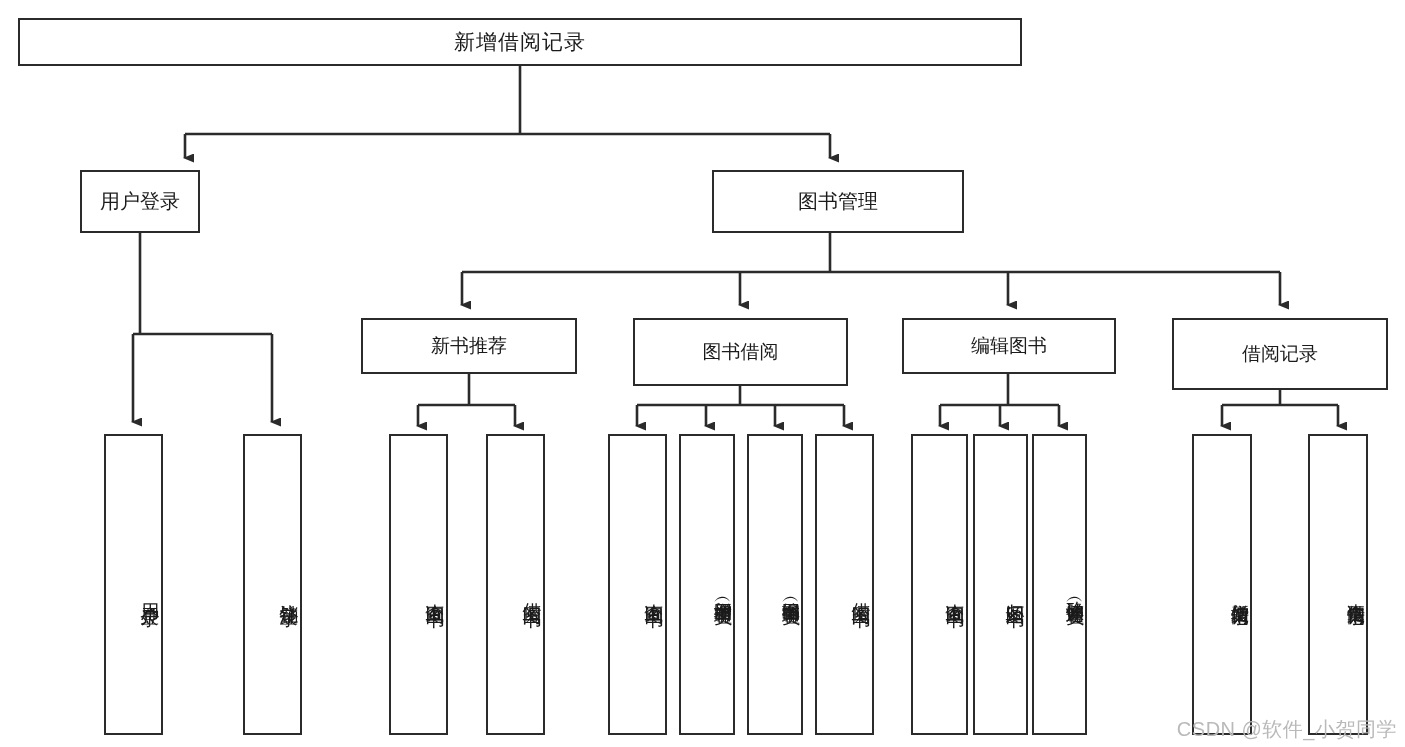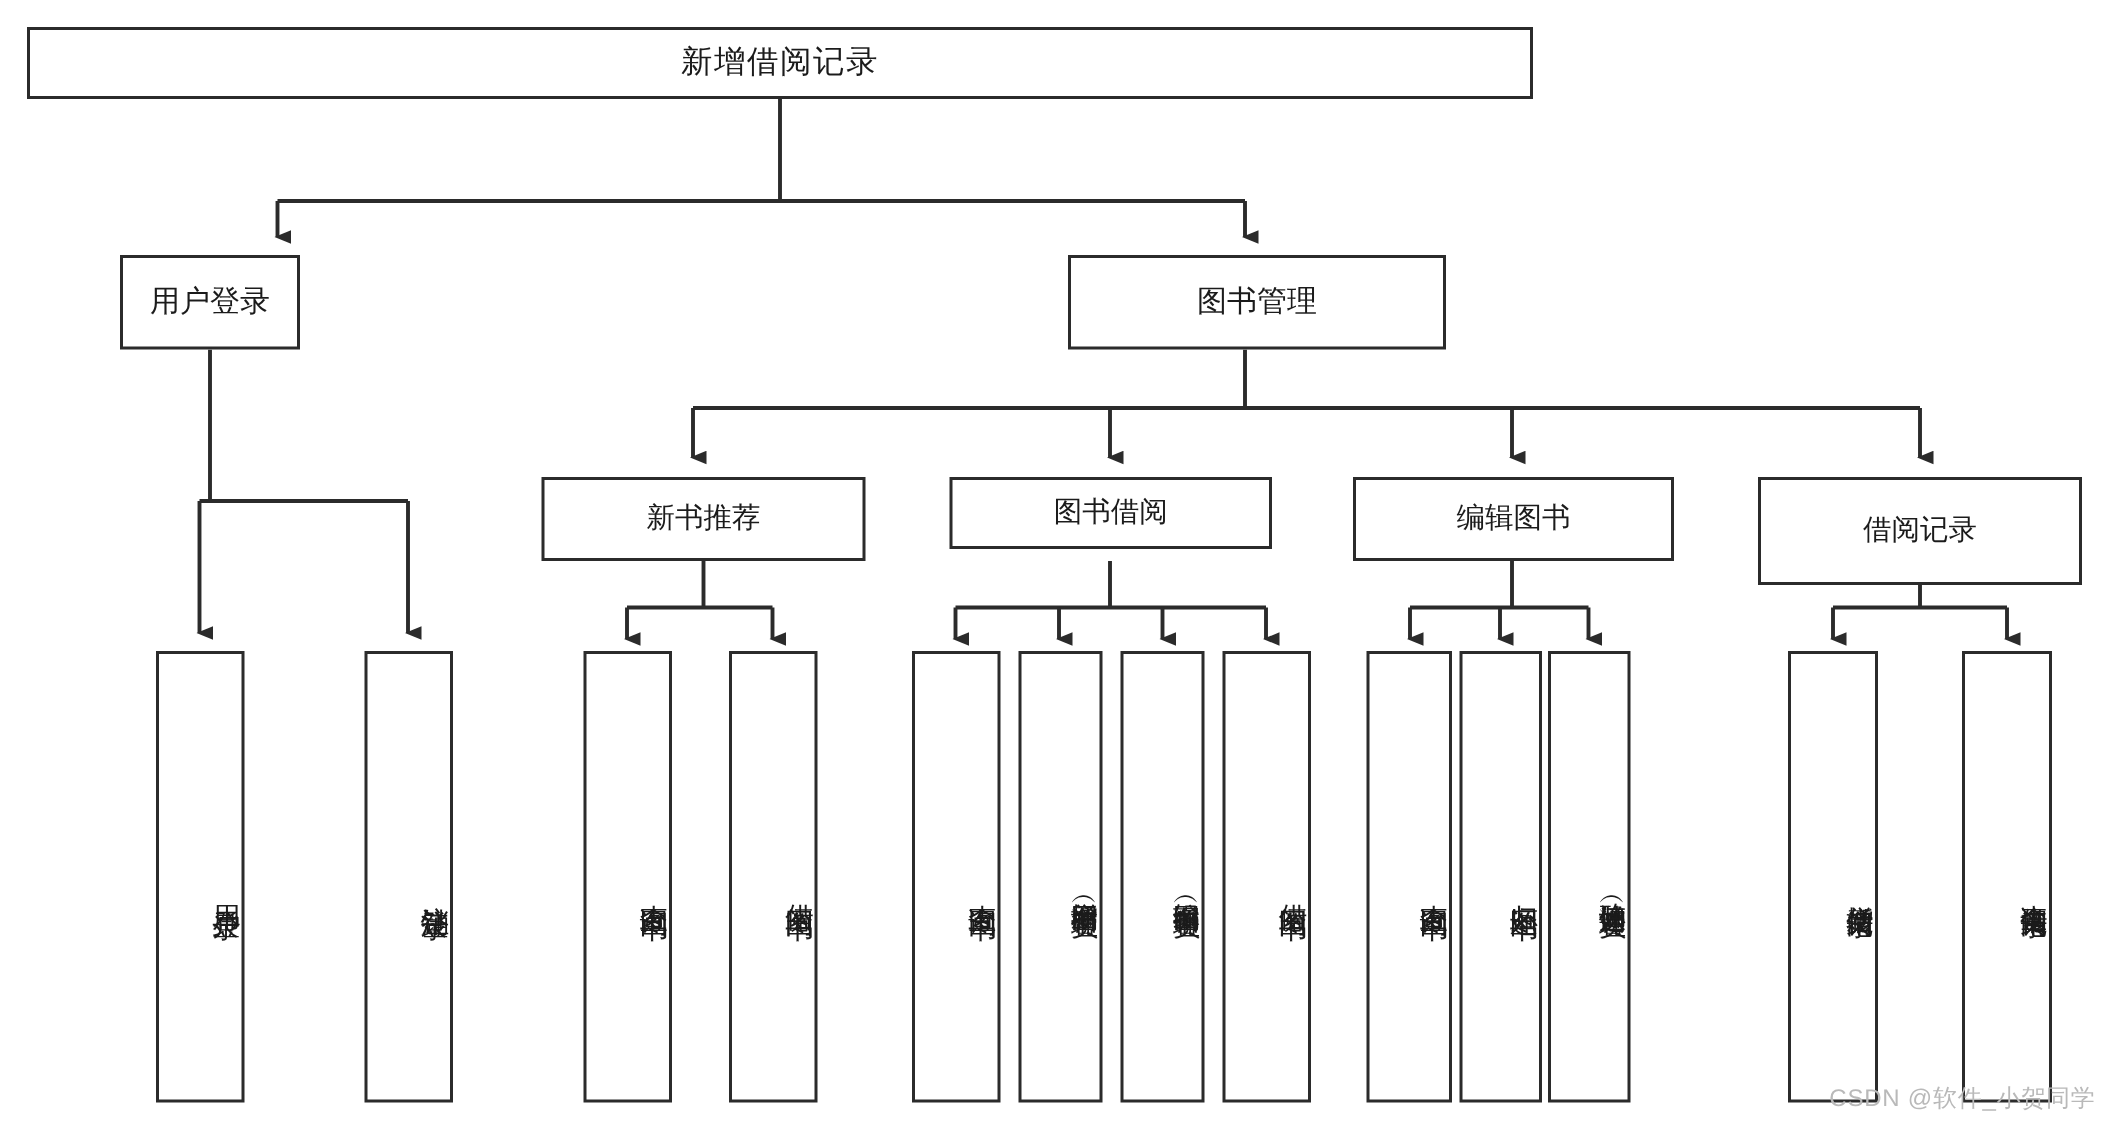--- a/index.html
+++ b/index.html
@@ -30,21 +30,21 @@
     align-items:flex-start;
     justify-content:center;
     padding-top:14px;
     letter-spacing:2px;
     white-space:nowrap;
   }
   .node.leaf.tall{font-size:18px;letter-spacing:1px;}
   #watermark{
     position:absolute;
     right:8px;bottom:4px;
-    font-size:16px;
+    font-size:20px;
     color:#b9b9b9;
     letter-spacing:0.5px;
     white-space:nowrap;
     pointer-events:none;
   }
 </style>
 </head>
 <body>
 
 <div id="stage">
@@ -106,21 +106,21 @@
   <div class="node lvl1" style="left:80px;top:170px;width:120px;height:63px;">
     <span>用户登录</span>
   </div>
   <div class="node lvl1" style="left:712px;top:170px;width:252px;height:63px;">
     <span>图书管理</span>
   </div>
 
   <div class="node lvl2" style="left:361px;top:318px;width:216px;height:56px;">
     <span>新书推荐</span>
   </div>
-  <div class="node lvl2" style="left:633px;top:318px;width:215px;height:48px;">
+  <div class="node lvl2" style="left:633px;top:318px;width:215px;height:68px;">
     <span>图书借阅</span>
   </div>
   <div class="node lvl2" style="left:902px;top:318px;width:214px;height:56px;">
     <span>编辑图书</span>
   </div>
   <div class="node lvl2" style="left:1172px;top:318px;width:216px;height:72px;">
     <span>借阅记录</span>
   </div>
 
   <div class="node leaf" style="left:104px;top:434px;width:59px;height:301px;">

